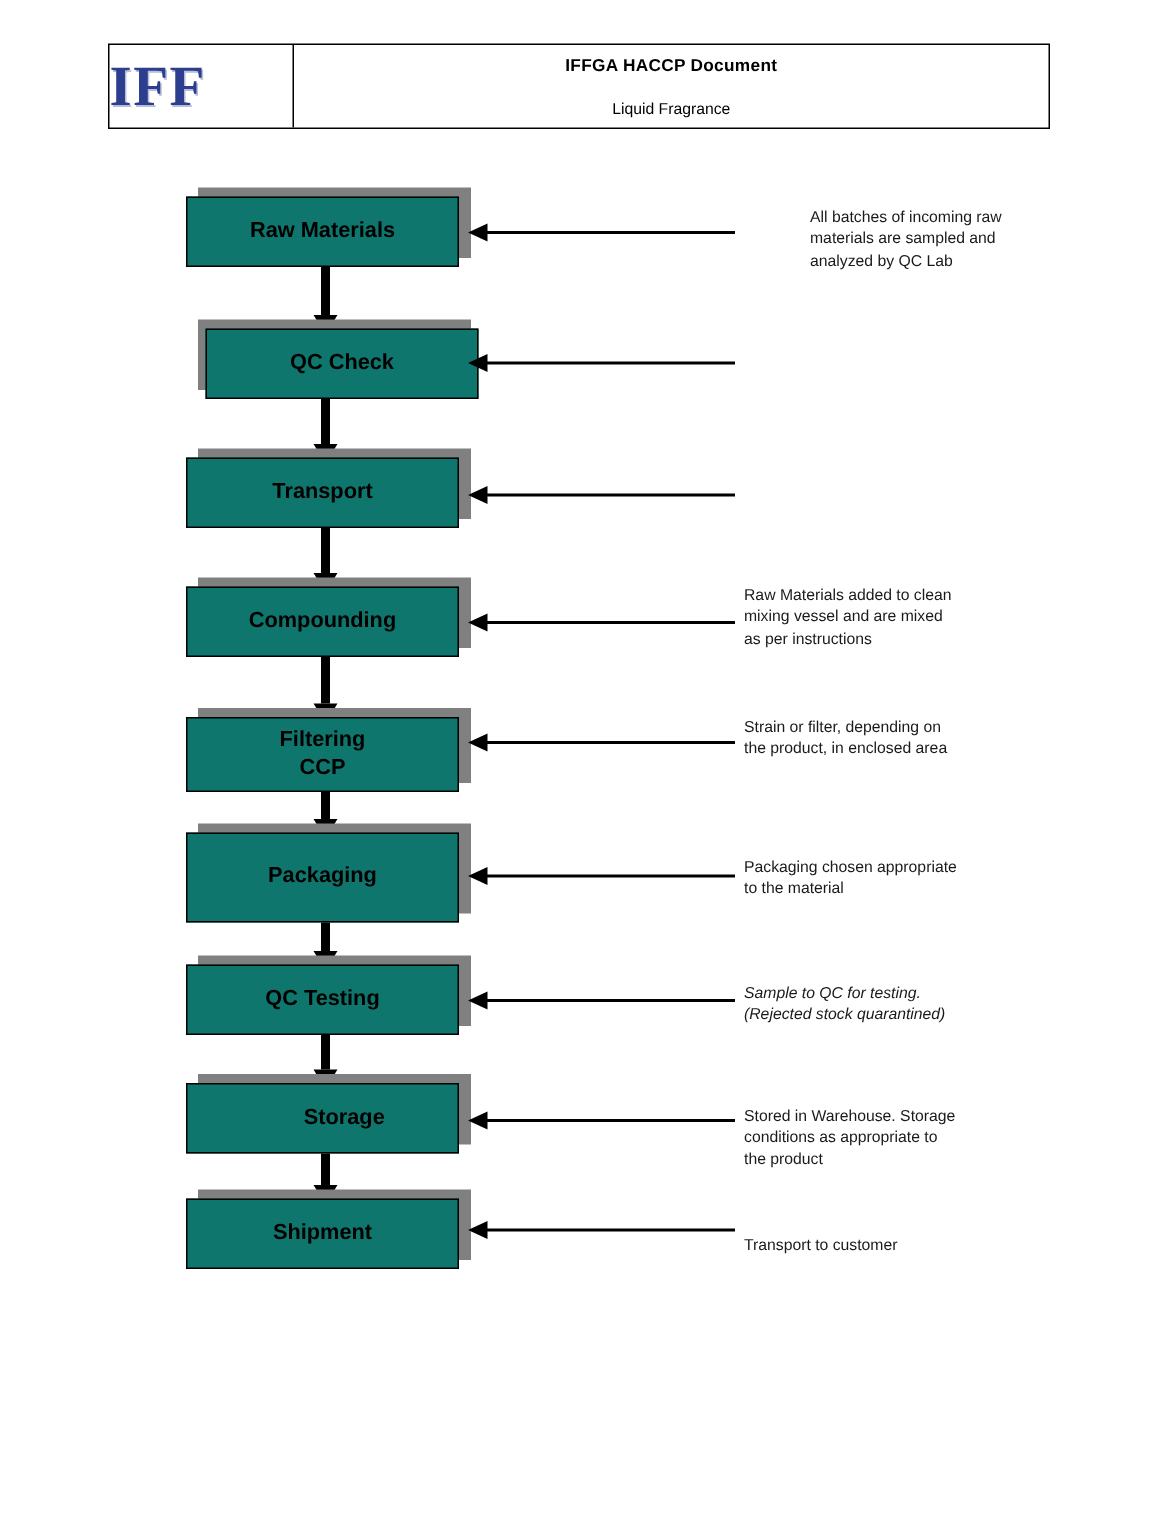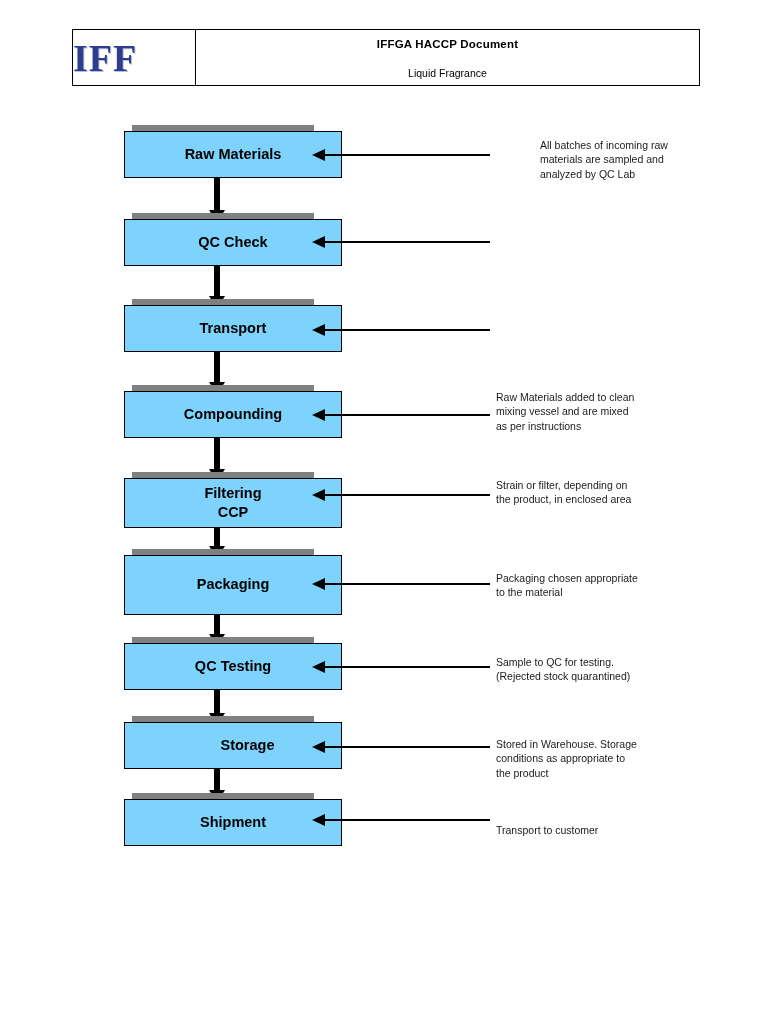--- a/index.html
+++ b/index.html
@@ -81,22 +81,22 @@
     position: absolute;
     left: 8px;
     top: -6px;
     width: 182px;
     background: #808080;
   }
   .node-box {
     position: absolute;
     left: 0;
     top: 0;
-    width: 218px;
-    background: #7dd3fc;
+    width: 182px;
+    background: #0f766e;
     border: 1.5px solid #000000;
     box-sizing: border-box;
     display: flex;
     flex-direction: column;
     align-items: center;
     justify-content: center;
   }
   .node-label {
     font-size: 14.5px;
     font-weight: bold;
@@ -186,21 +186,21 @@
     </div>
     <div class="h-arrow" style="left: 312px; top: 149px; width: 178px;">
       <div class="stem" style="width: 168px;"></div>
       <div class="head"></div>
     </div>
     <div class="annotation" style="left: 496px; top: 138px; margin-left: 44px;">All batches of incoming raw
 materials are sampled and
 analyzed by QC Lab</div>
     <div class="node" style="left: 124px; top: 219px;">
       <div class="node-shadow" style="height: 47px;"></div>
-      <div class="node-box" style="height: 47px;">
+      <div class="node-box" style="height: 47px; margin-left: 13px;">
         <div class="node-label">QC Check</div>
       </div>
     </div>
     <div class="v-arrow" style="left: 209px; top: 266px; height: 43px;">
       <div class="stem" style="height: 30px;"></div>
       <div class="head"></div>
     </div>
     <div class="h-arrow" style="left: 312px; top: 236px; width: 178px;">
       <div class="stem" style="width: 168px;"></div>
       <div class="head"></div>
@@ -275,21 +275,21 @@
       </div>
     </div>
     <div class="v-arrow" style="left: 209px; top: 690px; height: 36px;">
       <div class="stem" style="height: 23px;"></div>
       <div class="head"></div>
     </div>
     <div class="h-arrow" style="left: 312px; top: 661px; width: 178px;">
       <div class="stem" style="width: 168px;"></div>
       <div class="head"></div>
     </div>
-    <div class="annotation" style="left: 496px; top: 655px;">Sample to QC for testing.
+    <div class="annotation" style="left: 496px; top: 655px; font-style: italic;">Sample to QC for testing.
 (Rejected stock quarantined)</div>
     <div class="node" style="left: 124px; top: 722px;">
       <div class="node-shadow" style="height: 47px;"></div>
       <div class="node-box" style="height: 47px; padding-left: 29px;">
         <div class="node-label">Storage</div>
       </div>
     </div>
     <div class="v-arrow" style="left: 209px; top: 769px; height: 34px;">
       <div class="stem" style="height: 21px;"></div>
       <div class="head"></div>

